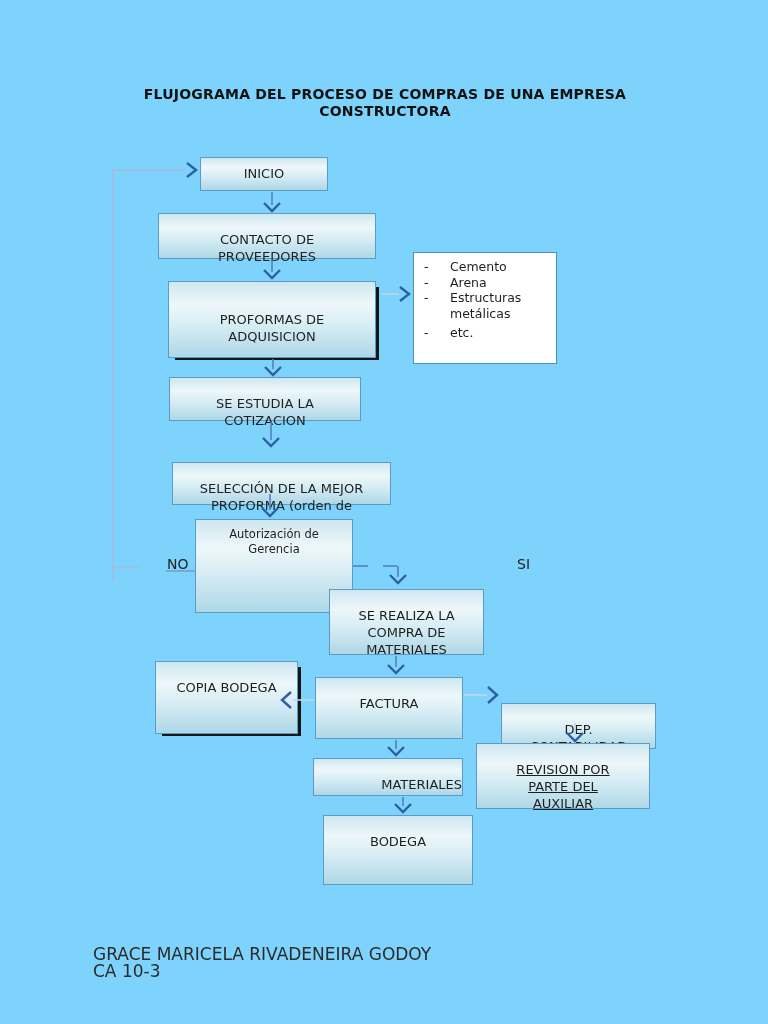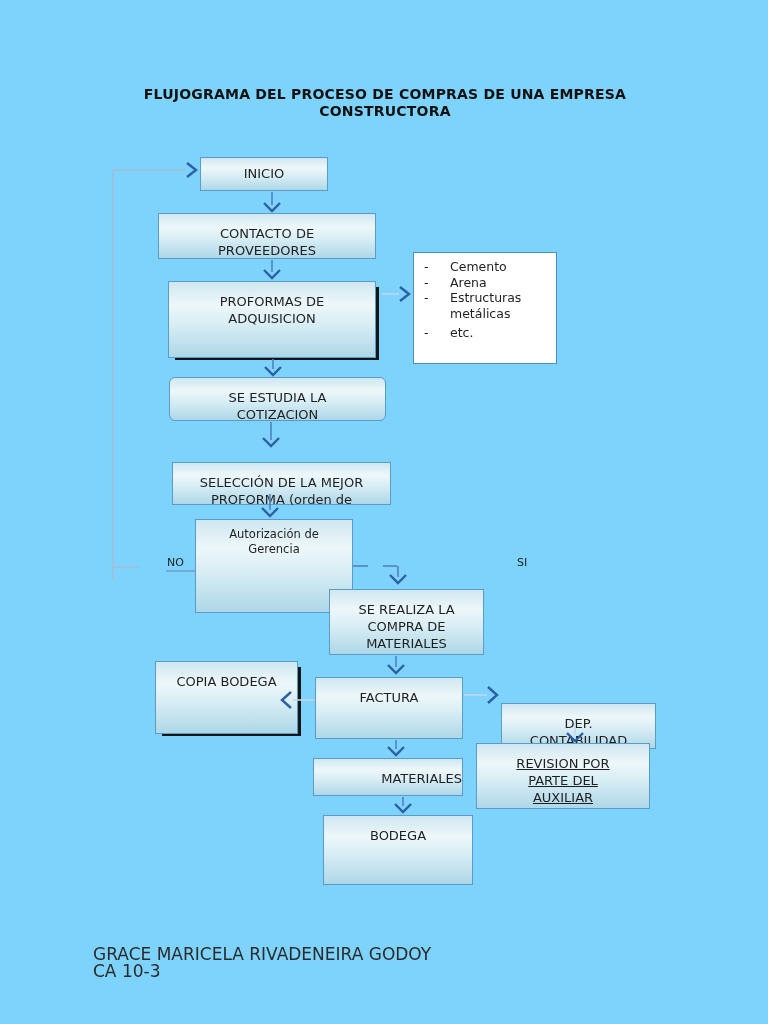--- a/index.html
+++ b/index.html
@@ -24,30 +24,30 @@
     position:absolute;left:132px;top:86px;width:506px;
     text-align:center;font-size:14px;font-weight:bold;line-height:17px;
     color:#111;letter-spacing:.2px;
   }
   .node{
     position:absolute;box-sizing:border-box;
     border:1.5px solid var(--border);
     background:linear-gradient(to bottom,var(--fill-top) 0%,var(--fill-mid) 30%,#d9eef5 55%,var(--fill-bottom) 100%);
     display:flex;justify-content:center;align-items:flex-start;
     font-size:13px;line-height:17px;text-align:center;color:var(--ink);
-    padding-top:11px;
+    padding-top:17px;
   }
   .node .lbl{display:inline-block;}
   .node-shadow{box-shadow:5px 4px 0 -2px var(--shadow);}
   .n-inicio   {left:200px;top:157px;width:128px;height:34px;padding-top:7px;}
   .n-contacto {left:158px;top:213px;width:218px;height:46px;}
   .n-contacto .lbl{max-width:150px;}
-  .n-proformas{left:168px;top:281px;width:208px;height:77px;}
+  .n-proformas{left:168px;top:281px;width:208px;height:77px;align-items:center;}
   .n-proformas .lbl{max-width:160px;}
-  .n-estudia  {left:169px;top:377px;width:217px;height:44px;border-radius:6px;}
+  .n-estudia  {left:169px;top:377px;width:192px;height:44px;}
   .n-estudia .lbl{max-width:150px;}
   .n-seleccion{left:172px;top:462px;width:219px;height:43px;}
   .n-seleccion .lbl{max-width:206px;}
   .n-autoriza {left:195px;top:519px;width:158px;height:94px;font-size:11.5px;line-height:15px;padding-top:7px;}
   .n-autoriza .lbl{max-width:106px;}
   .n-realiza  {left:329px;top:589px;width:155px;height:66px;}
   .n-realiza .lbl{max-width:124px;}
   .n-copia    {left:155px;top:661px;width:143px;height:73px;}
   .n-factura  {left:315px;top:677px;width:148px;height:62px;}
   .n-dep      {left:501px;top:676px;width:155px;height:46px;margin-top:27px;}
@@ -58,21 +58,21 @@
   .n-bodega   {left:323px;top:815px;width:150px;height:70px;}
   .side-box{
     position:absolute;left:413px;top:252px;width:144px;height:112px;
     box-sizing:border-box;border:1.5px solid #4d8fc0;background:#fff;
     padding:6px 4px 0 10px;font-size:12.5px;line-height:15.5px;color:var(--ink);
   }
   .side-item{display:flex;}
   .side-item.gap{margin-top:4px;}
   .side-item .dash{width:26px;flex:0 0 26px;}
   .side-item .txt{flex:1;}
-  .branch-label{position:absolute;font-size:11px;color:#222;}
+  .branch-label{position:absolute;font-size:14px;color:#222;}
   .lbl-no{left:167px;top:556px;}
   .lbl-si{left:517px;top:556px;}
   .footer{
     position:absolute;left:93px;top:946px;font-size:17px;line-height:17px;color:#2b2b2b;
   }
   svg.connectors{position:absolute;left:0;top:0;pointer-events:none;}
   .st-loop {stroke:var(--line-loop);stroke-width:1.6;fill:none;}
   .st-light{stroke:var(--line-light);stroke-width:1.6;fill:none;}
   .st-mid  {stroke:var(--line-mid);stroke-width:1.6;fill:none;}
   .st-head {stroke:var(--arrow-dark);stroke-width:2.4;fill:none;stroke-linejoin:miter;}

